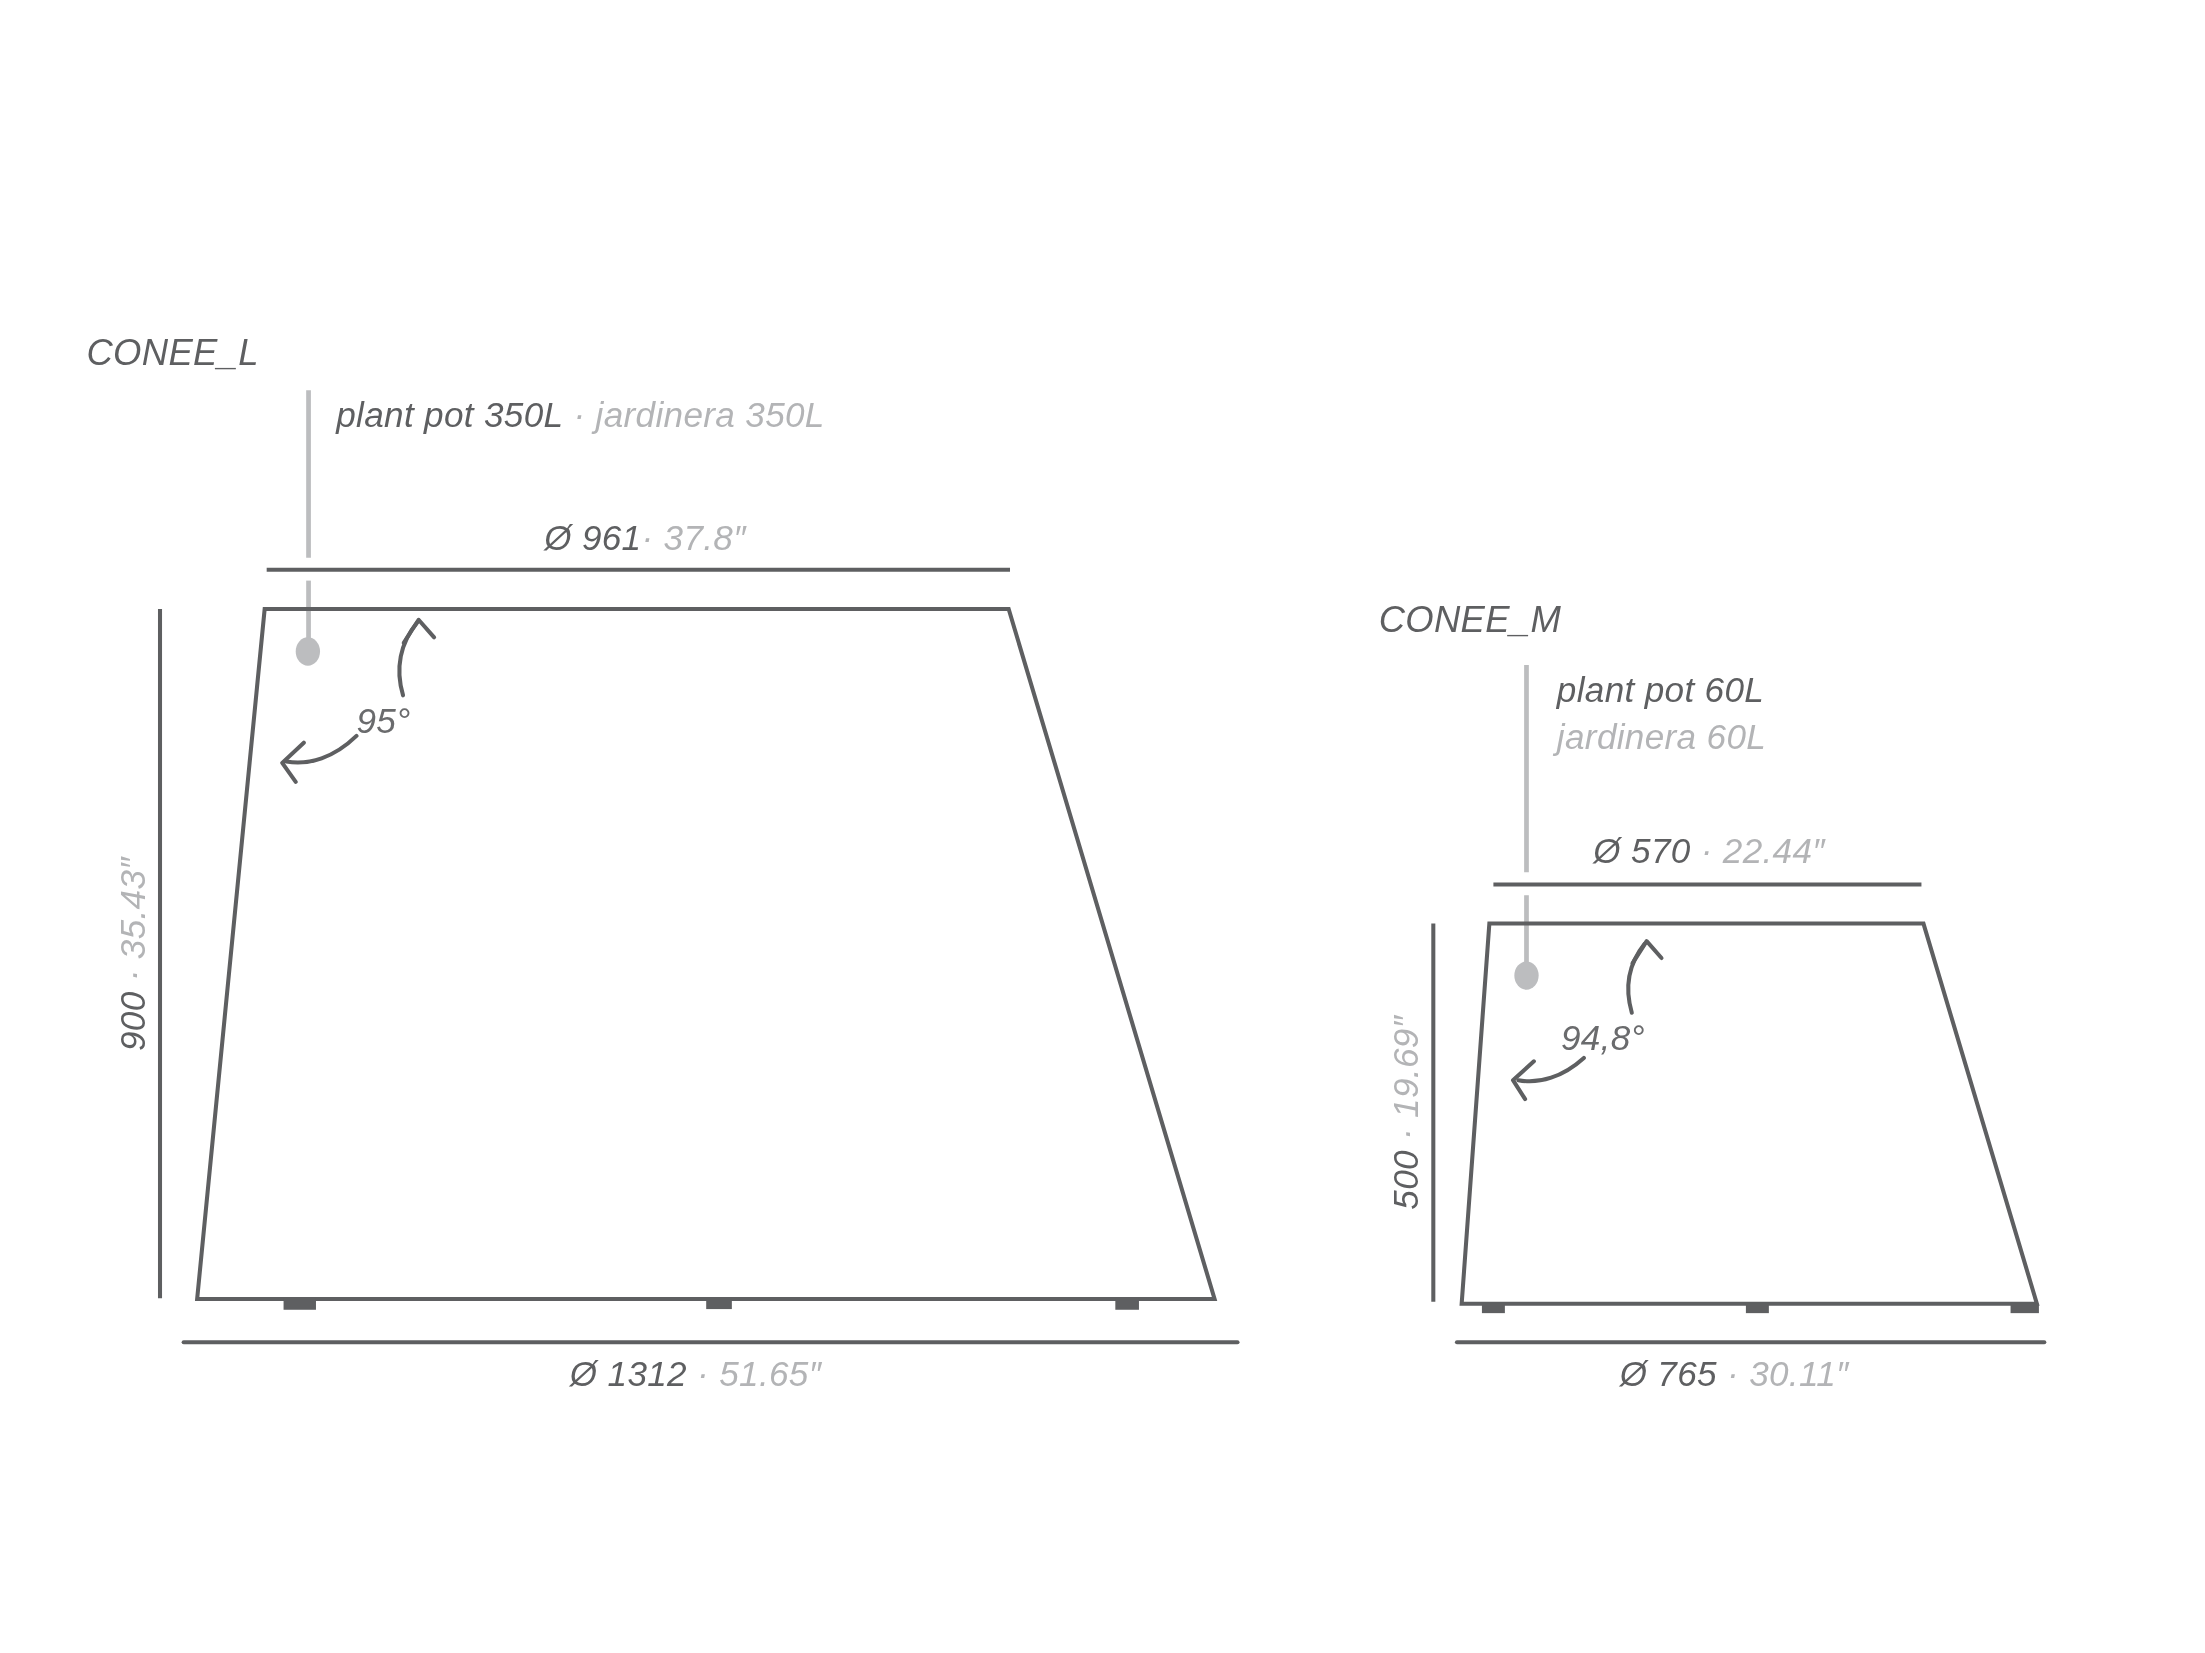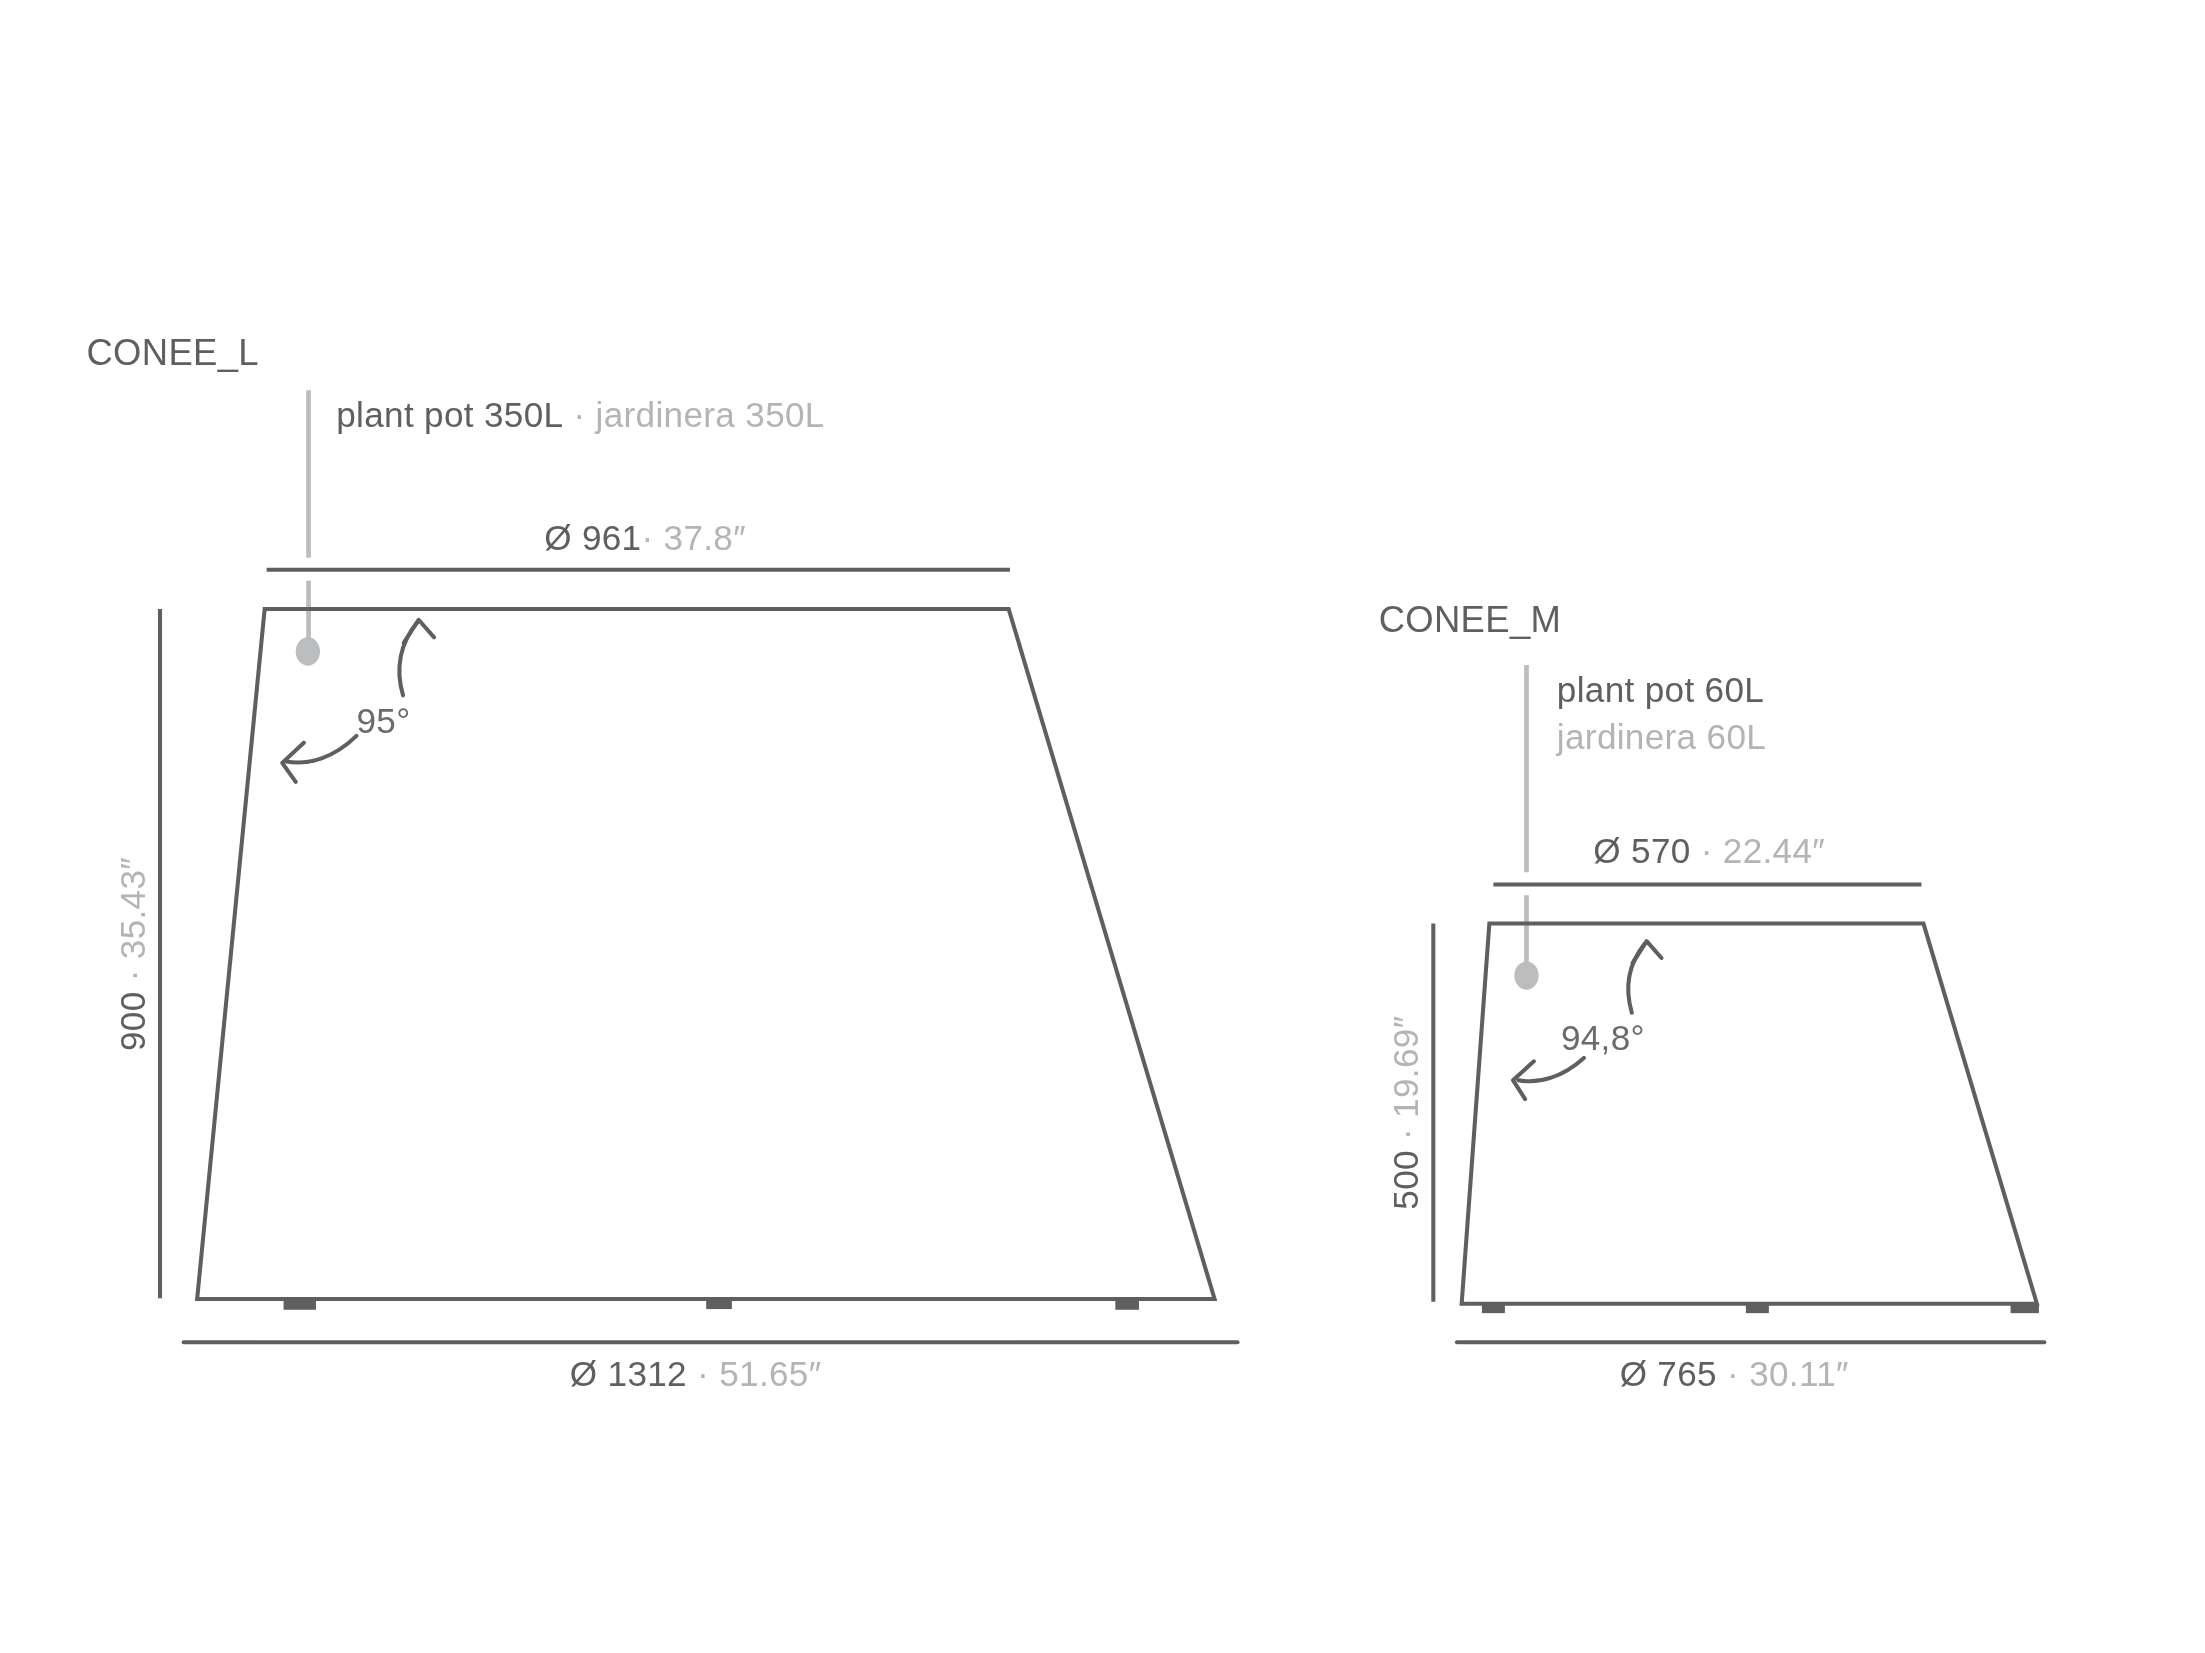--- a/index.html
+++ b/index.html
@@ -1,16 +1,16 @@
 <!DOCTYPE html>
 <html style="font-size:10.8px"><head>
 <meta charset="utf-8">
 <style>
   html, body { margin: 0; padding: 0; background: #ffffff; }
-  .page { width: 100%; background: #ffffff; }
+  .page { width: 100%; background: #ffffff; font-style: italic; }
   svg { display: block; width: 100%; height: auto; }
 
   .stroke-dark   { stroke: #5e5f61; fill: none; }
   .stroke-leader { stroke: #bcbdbf; fill: none; }
   .fill-dark     { fill: #5e5f61; stroke: none; }
   .fill-leader   { fill: #bcbdbf; stroke: none; }
 
   text {
     font-family: "Liberation Sans", "DejaVu Sans", sans-serif;
     letter-spacing: 0.5px;

